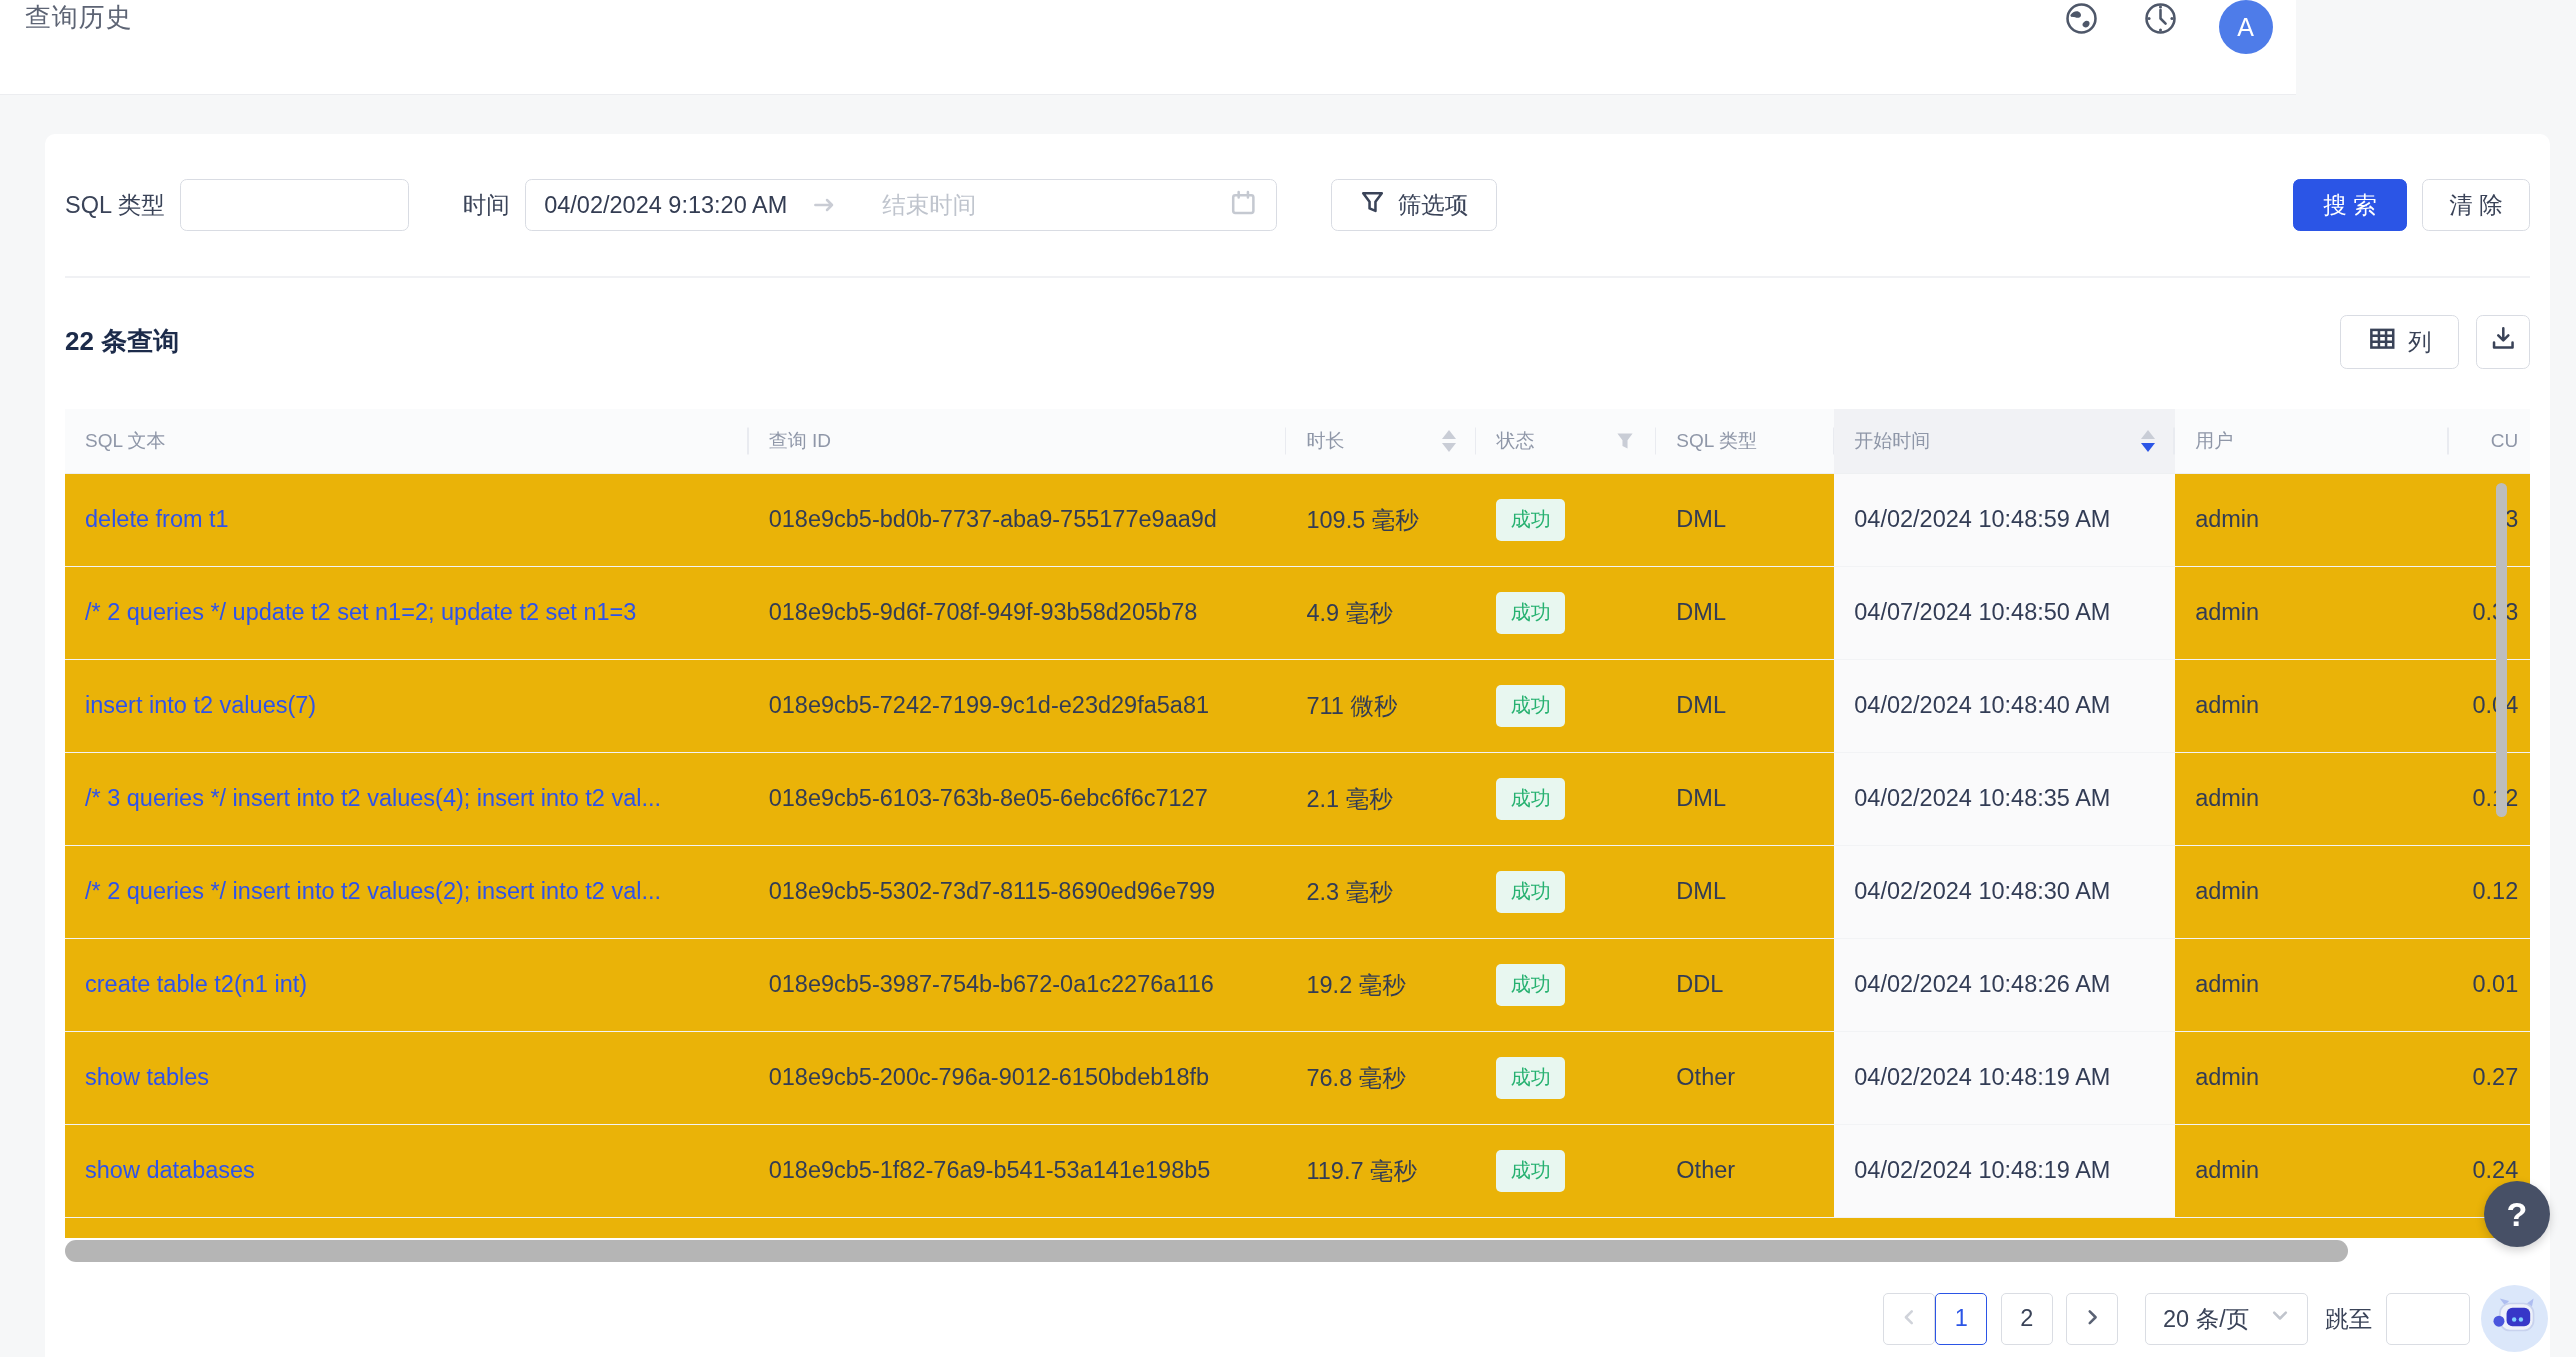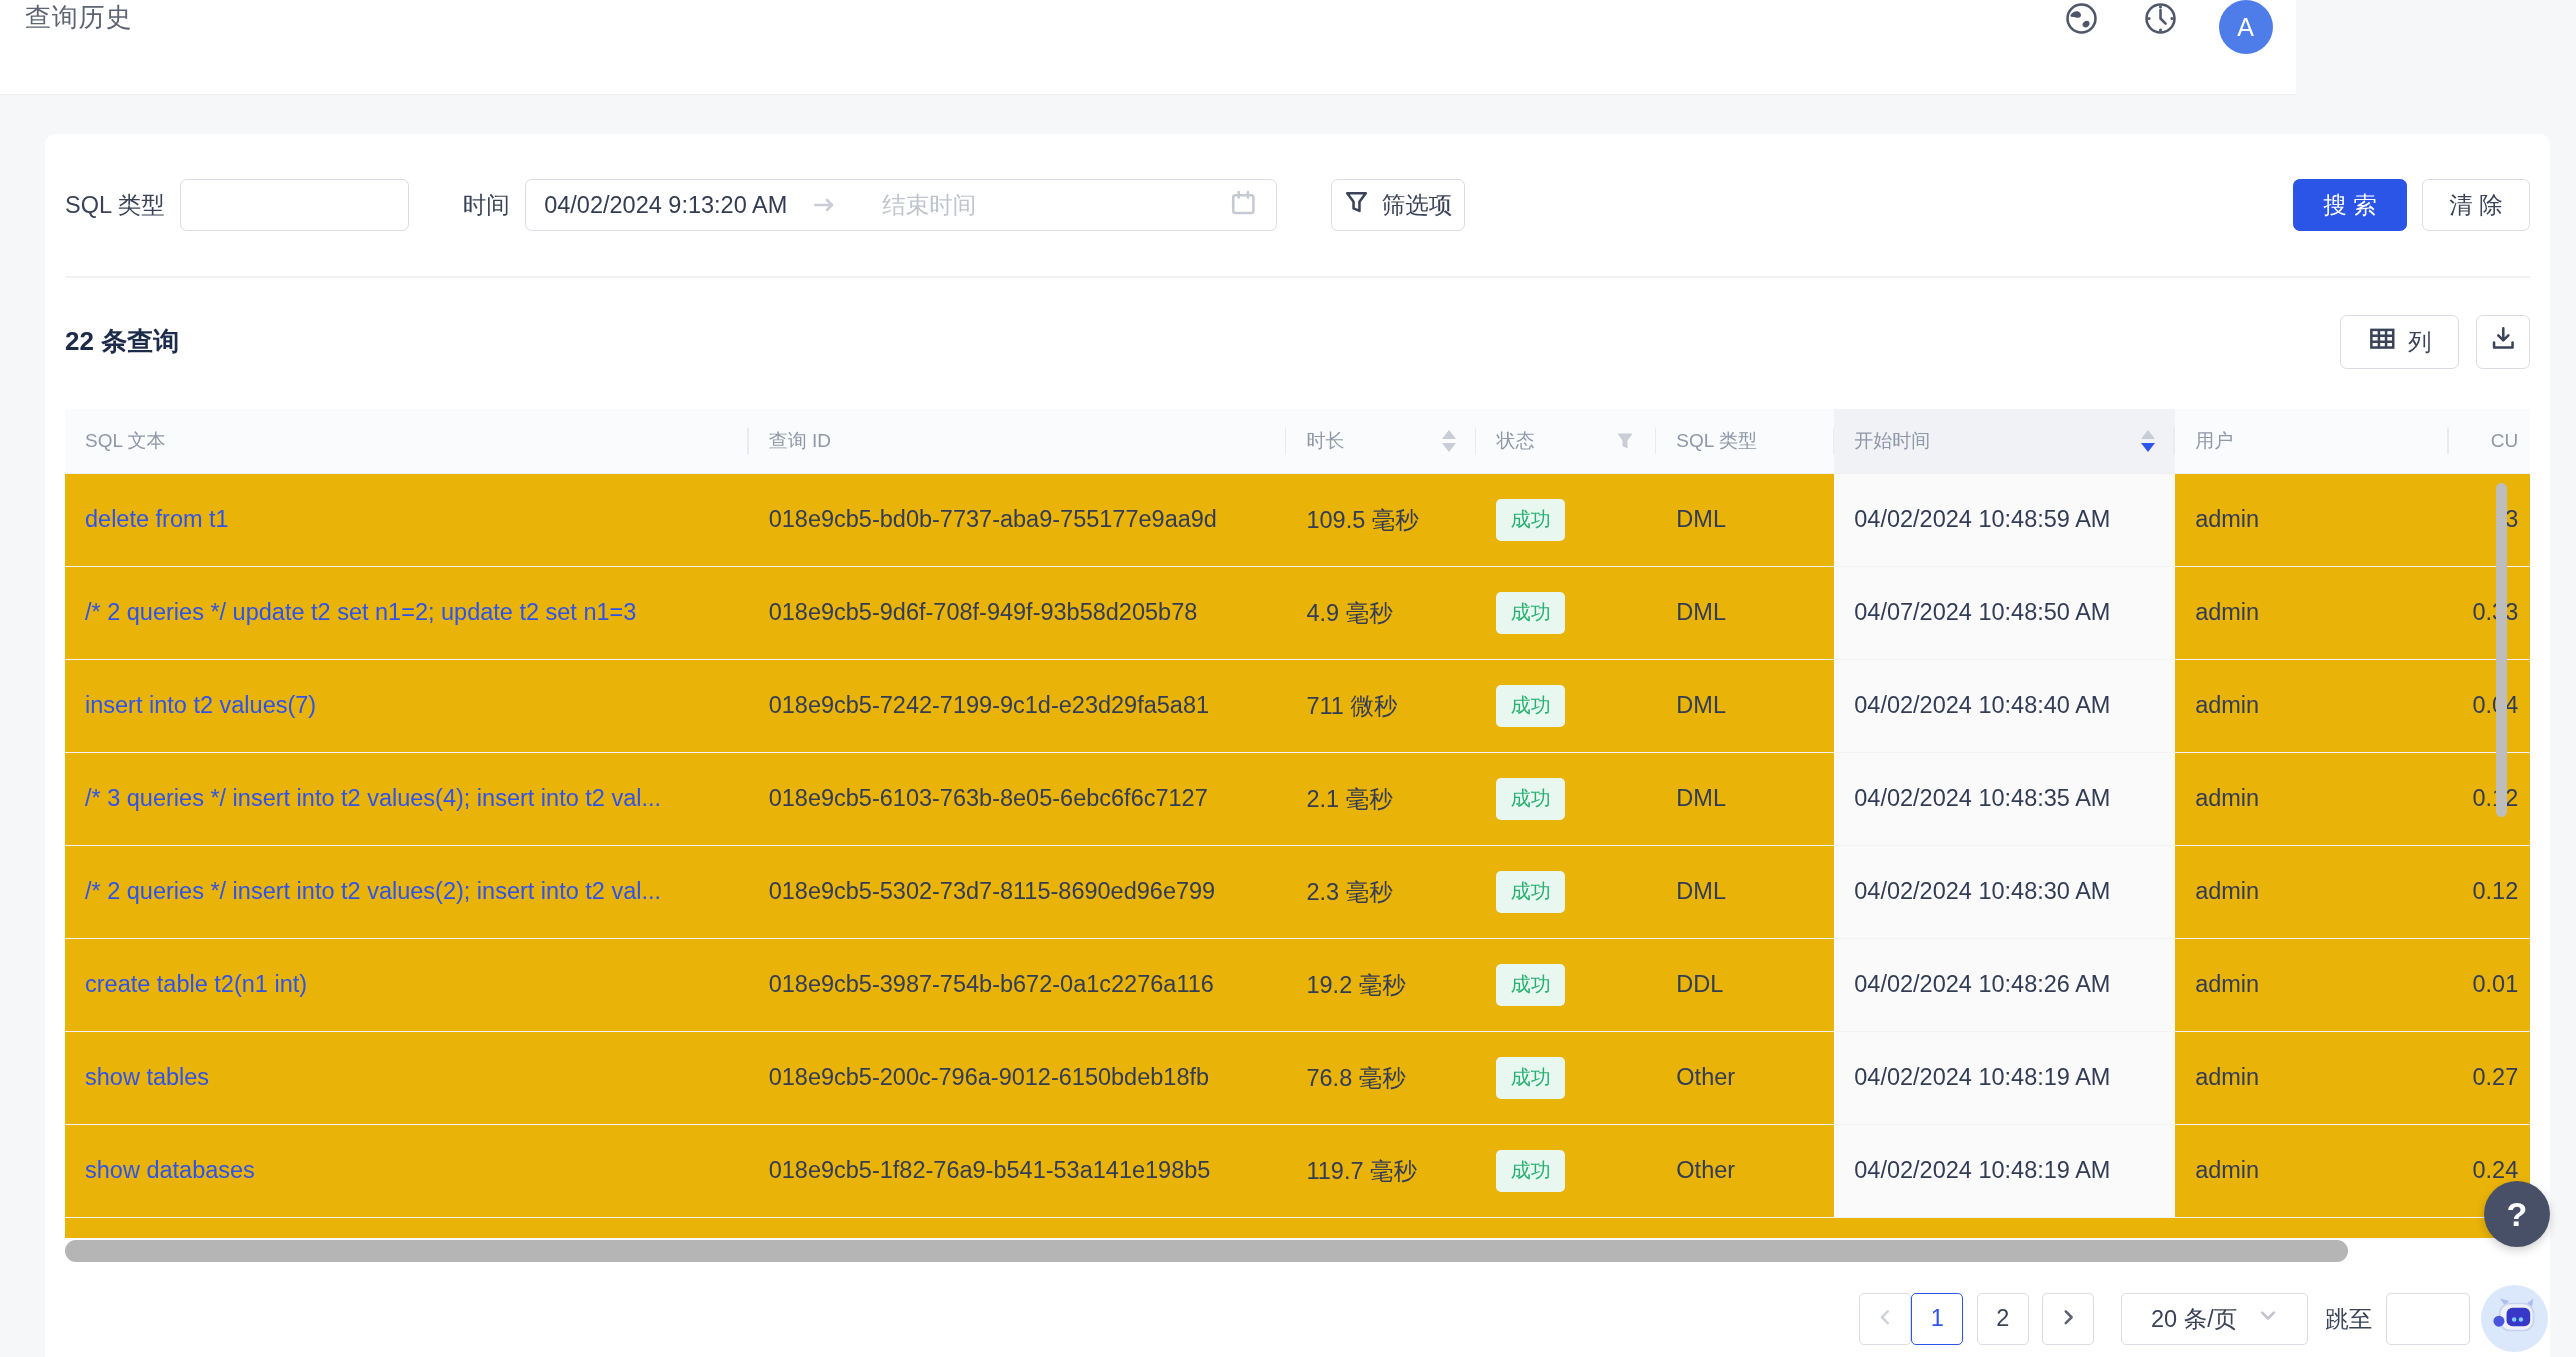--- a/index.html
+++ b/index.html
@@ -27,21 +27,21 @@
   .flabel{font-size:23.5px;color:#3a4358;margin-right:15px;white-space:nowrap;}
   .select-box{width:229px;height:52px;border:1.7px solid var(--border);border-radius:6.7px;background:#fff;margin-right:54px;}
   .date-box{width:752px;height:52px;border:1.7px solid var(--border);border-radius:6.7px;background:#fff;
     display:flex;align-items:center;padding:0 18.5px;}
   .date-box .start{font-size:23.5px;color:#333c52;white-space:nowrap;}
   .date-box .arrow{margin:0 25px;display:flex;align-items:center;}
   .date-box .end-ph{font-size:23.5px;color:#bfc4cd;white-space:nowrap;margin-left:20px;}
   .date-box .flex{flex:1;}
   .btn{height:52px;border:1.7px solid var(--border);border-radius:6.7px;background:#fff;display:flex;
     align-items:center;justify-content:center;font-size:23.5px;color:#3a4358;cursor:pointer;}
-  .btn-filter{width:134px;margin-left:54px;gap:11.8px;}
+  .btn-filter{width:166px;margin-left:54px;gap:11.8px;}
   .btn-primary{width:114px;background:var(--accent);border-color:var(--accent);color:#fff;}
   .btn-clear{width:108px;margin-left:15px;}
   .divider{height:1.7px;background:var(--hairline);margin-top:45px;}
   
   .toolbar{margin-top:37px;height:54px;display:flex;align-items:center;}
   .count{font-size:26px;font-weight:700;color:#1c2b4a;}
   .toolbar .spacer{flex:1;}
   .btn-cols{width:119px;height:54px;gap:11.8px;}
   .btn-dl{width:54px;height:54px;margin-left:17px;}
   
@@ -64,21 +64,21 @@
   .funnel{margin-left:auto;display:flex;align-items:center;}
   .vscroll{position:absolute;right:23px;top:74px;width:11px;height:334px;border-radius:5.9px;background:#bdbdbd;cursor:pointer;}
   .hscroll{margin-top:2.5px;height:22px;position:relative;}
   .hscroll .thumb{position:absolute;left:0;top:0;width:2283px;height:22px;border-radius:11px;background:var(--scrollbar);cursor:pointer;}
   
   .pagination{position:absolute;top:1151px;right:1.7px;display:flex;align-items:center;}
   .pg-btn{width:52px;height:52px;border:1.7px solid #dadde3;border-radius:5px;background:#fff;display:flex;
     align-items:center;justify-content:center;font-size:23.5px;color:#3a4358;cursor:pointer;margin-left:13.4px;}
   .pg-btn:first-child{margin-left:0;}
   .pg-btn.active{border-color:var(--accent);color:var(--accent);}
-  .pg-size{width:187px;height:52px;border:1.7px solid #dadde3;border-radius:5px;background:#fff;display:flex;
+  .pg-size{width:163px;height:52px;border:1.7px solid #dadde3;border-radius:5px;background:#fff;display:flex;
     align-items:center;justify-content:center;gap:21px;font-size:23.5px;color:#3a4358;margin-left:27px;cursor:pointer;}
   .jump-label{font-size:23.5px;color:#3a4358;margin-left:17px;}
   .jump-input{width:84px;height:52px;border:1.7px solid #dadde3;border-radius:5px;margin-left:13.4px;
     font-size:23.5px;padding:0 10px;color:#333c52;outline:none;font-family:inherit;}
   .robot{width:67px;height:67px;border-radius:50%;background:#dbe7fa;margin-left:11.8px;display:flex;
     align-items:center;justify-content:center;cursor:pointer;}
   .help-fab{position:absolute;left:2484px;top:1181px;width:66px;height:66px;border-radius:50%;
     background:var(--help-bg);color:#fff;font-size:34px;font-weight:700;display:flex;align-items:center;
     justify-content:center;cursor:pointer;box-shadow:0 3.4px 10px rgba(0,0,0,.18);}
 </style>

